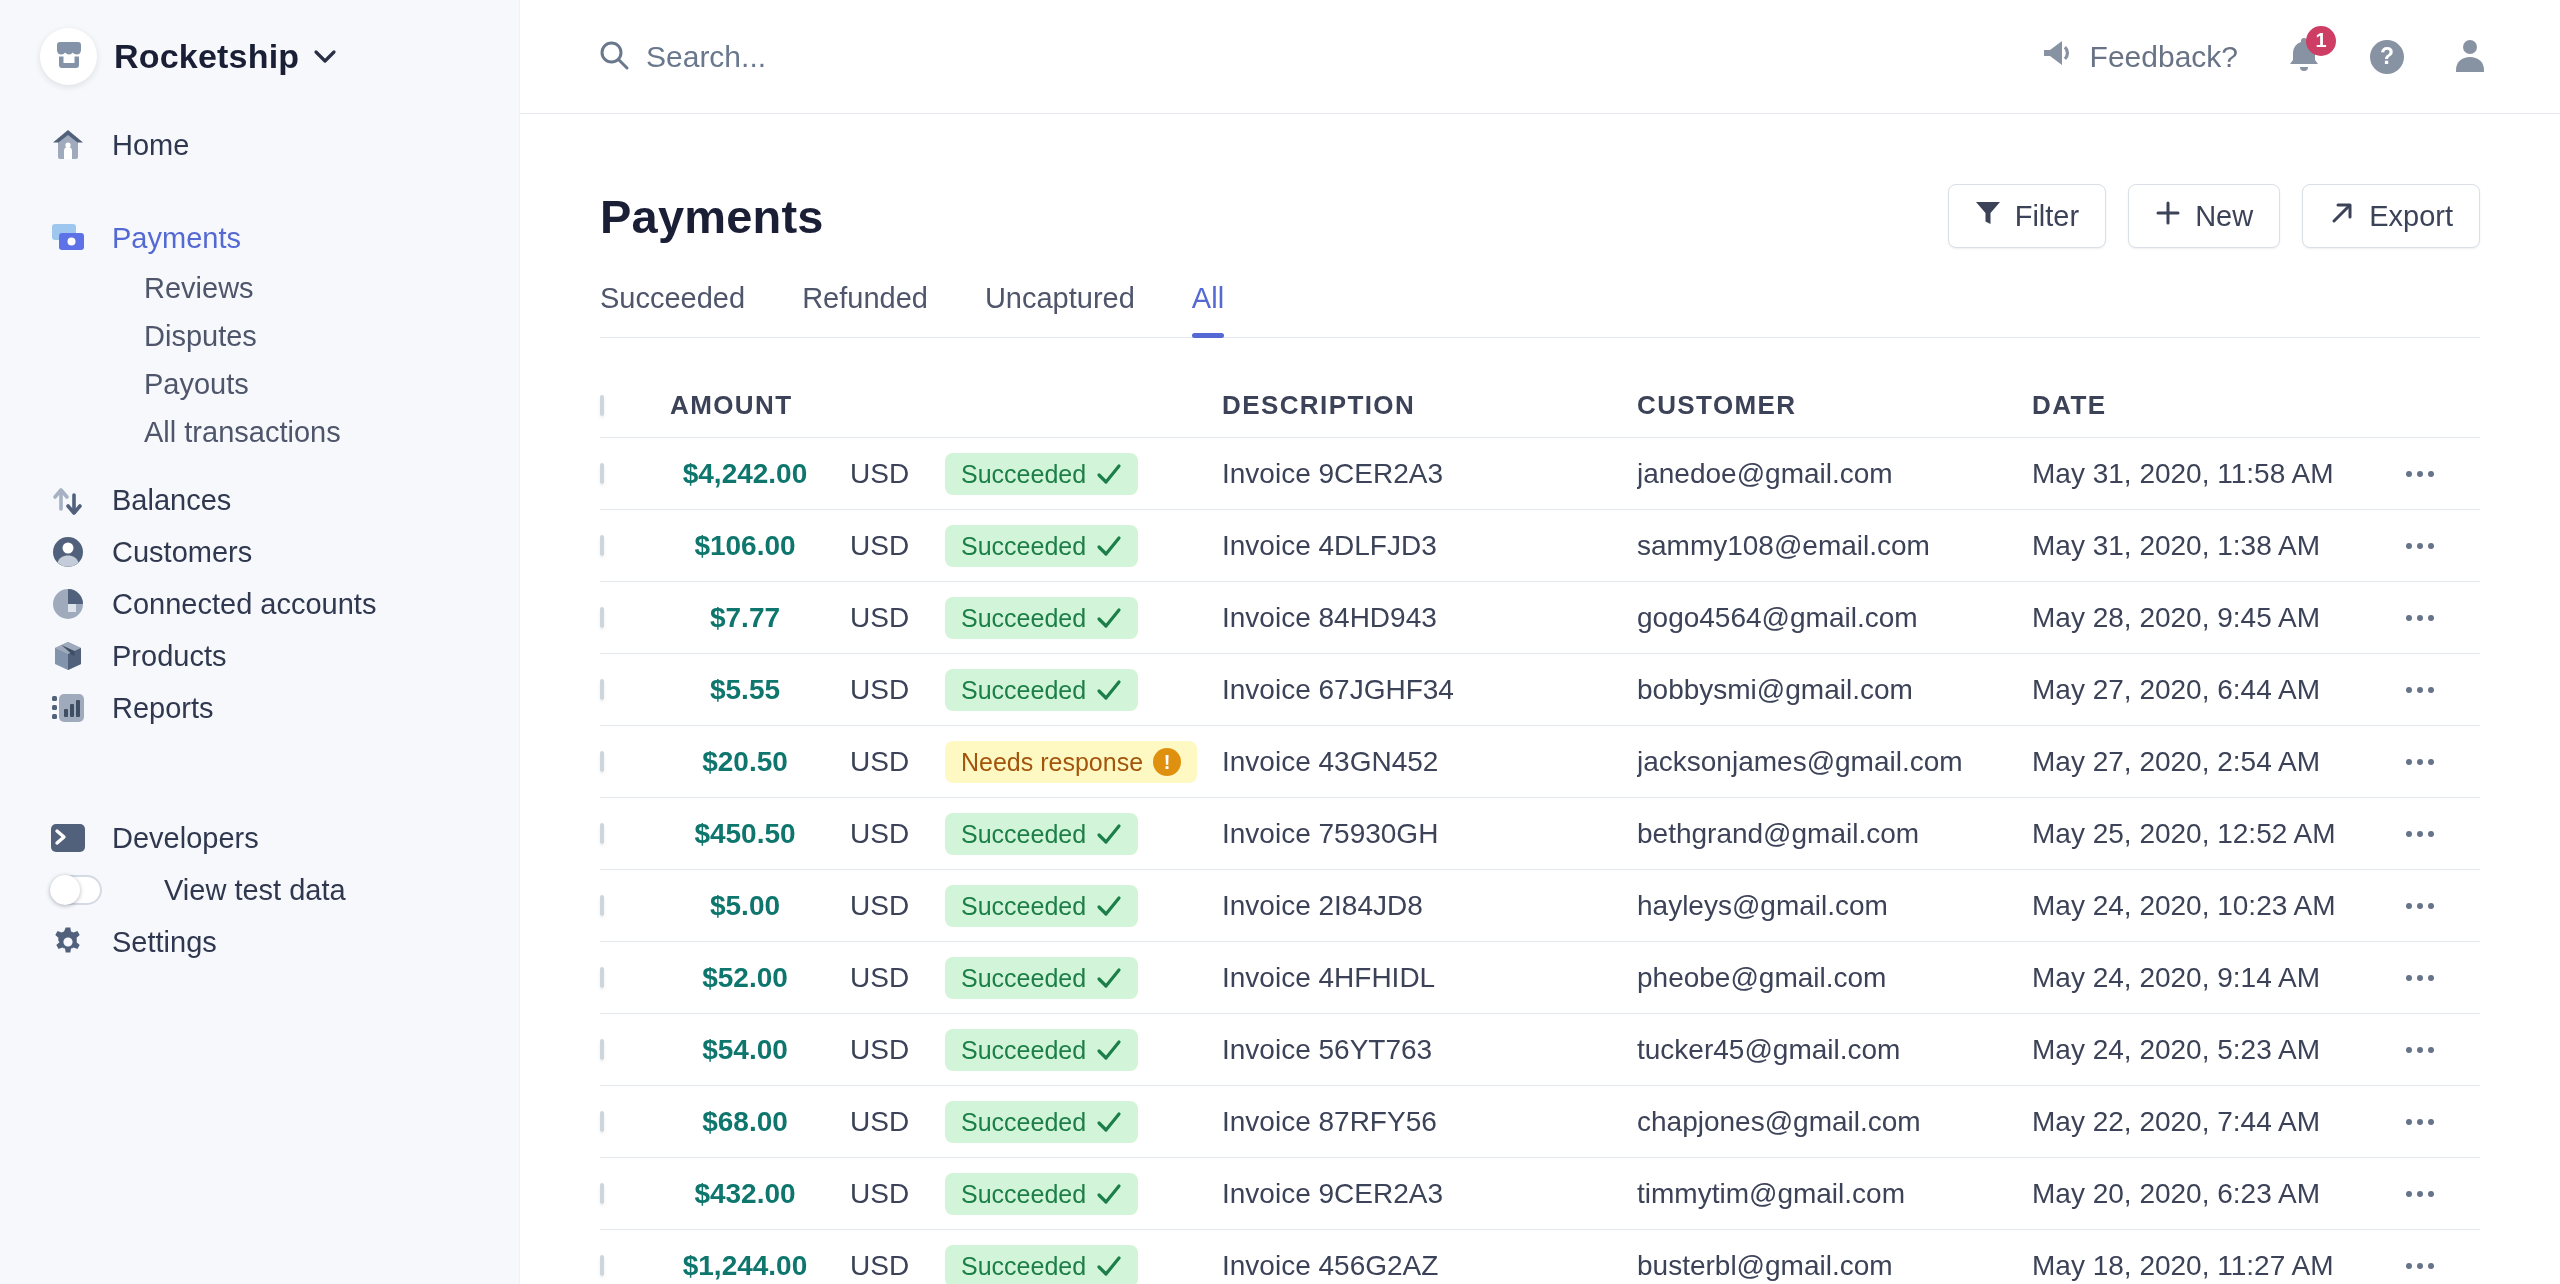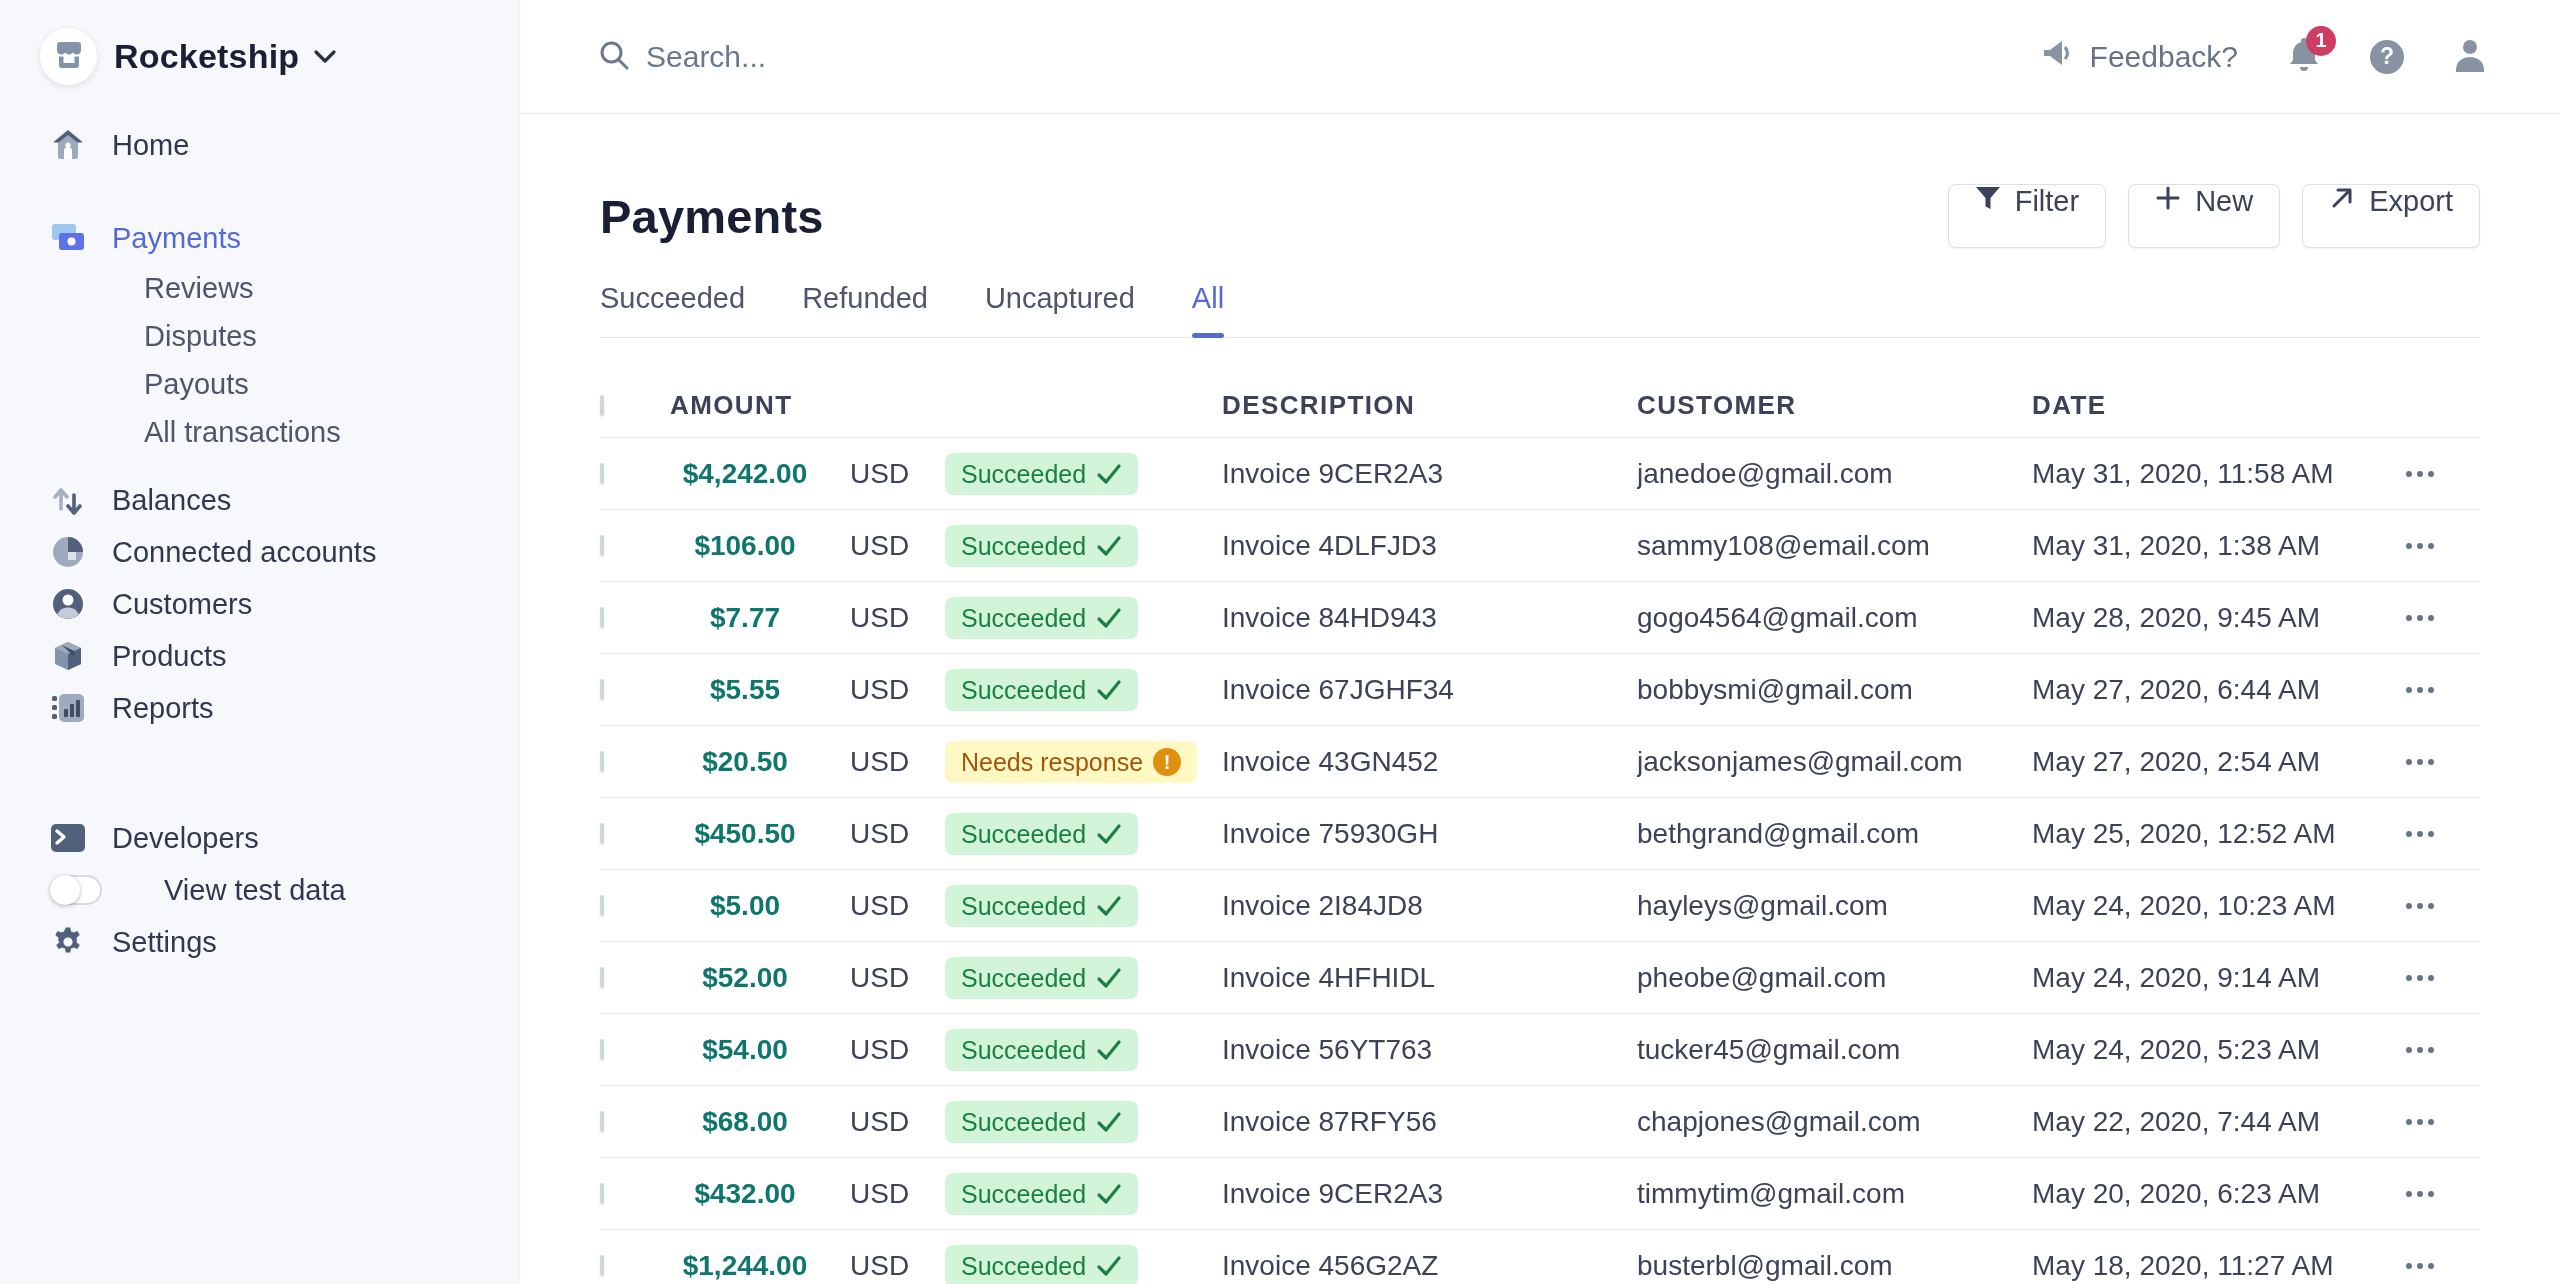--- a/index.html
+++ b/index.html
@@ -63,21 +63,21 @@
   .help-circle {
     width:34px; height:34px; border-radius:50%; background:#8792a2; color:#fff;
     font-size:23px; font-weight:700; display:flex; align-items:center; justify-content:center;
   }
   
   .main { padding:0 80px; flex:1; overflow:hidden; }
   .title-row { margin-top:70px; display:flex; align-items:center; justify-content:space-between; }
   .page-title { font-size:47px; font-weight:700; color:#1a1f36; letter-spacing:.2px; }
   .actions { display:flex; gap:22px; }
   .btn {
-    display:flex; gap:14px; background:#fff; border:1px solid #dadfe7;
+    display:flex; align-items:center; gap:14px; background:#fff; border:1px solid #dadfe7;
     border-radius:8px; padding:0 26px; height:64px; font-size:29px; font-weight:500; color:#3c4257;
     box-shadow:0 1px 2px rgba(42,47,69,.08); cursor:pointer;
     font-family:"Liberation Sans","DejaVu Sans",sans-serif;
   }
   .tabs { margin-top:34px; display:flex; gap:57px; border-bottom:1px solid #e3e8ee; }
   .tab {
     font-size:29px; font-weight:500; color:#4f566b; padding-bottom:22px; cursor:pointer; position:relative;
   }
   .tab.active { color:#5469d4; }
   .tab.active::after {
@@ -188,36 +188,36 @@
               <line x1="23" y1="12" x2="23" y2="29"></line>
               <polyline points="17,23 23,30 29,23"></polyline>
             </g>
         </svg>
       </span>
       <span>Balances</span>
     </div>
     <div class="nav-item">
       <span class="icon-box">
         <svg width="34" height="34" viewBox="0 0 34 34">
+          <circle cx="17" cy="17" r="15" fill="#51617c"></circle>
+          <circle cx="17" cy="13" r="5.5" fill="#fff"></circle>
+          <path d="M6.5 27.5a15 15 0 0 0 21 0c-1.5-4.5-5.5-7-10.5-7s-9 2.5-10.5 7z" fill="#c3ccd8"></path>
+        </svg>
+      </span>
+      <span>Customers</span>
+    </div>
+    <div class="nav-item">
+      <span class="icon-box">
+        <svg width="34" height="34" viewBox="0 0 34 34">
           <circle cx="17" cy="17" r="15" fill="#9fabbd"></circle>
           <path d="M17 2a15 15 0 0 1 15 15H17z" fill="#51617c"></path>
           <rect x="17" y="17" width="8" height="8" fill="#dde4ec"></rect>
         </svg>
       </span>
       <span>Connected accounts</span>
-    </div>
-    <div class="nav-item">
-      <span class="icon-box">
-        <svg width="34" height="34" viewBox="0 0 34 34">
-          <circle cx="17" cy="17" r="15" fill="#51617c"></circle>
-          <circle cx="17" cy="13" r="5.5" fill="#fff"></circle>
-          <path d="M6.5 27.5a15 15 0 0 0 21 0c-1.5-4.5-5.5-7-10.5-7s-9 2.5-10.5 7z" fill="#c3ccd8"></path>
-        </svg>
-      </span>
-      <span>Customers</span>
     </div>
     <div class="nav-item">
       <span class="icon-box">
         <svg width="34" height="34" viewBox="0 0 34 34">
           <path d="M17 3 4 9v16l13 6 13-6V9z" fill="#8294ac"></path>
           <path d="M17 3 4 9l13 6 13-6z" fill="#9fabbd"></path>
           <path d="M17 15v16l13-6V9z" fill="#51617c"></path>
           <path d="M10.5 6l13 6v5l-4-1.8V14z" fill="#3f4e63"></path>
         </svg>
       </span>

